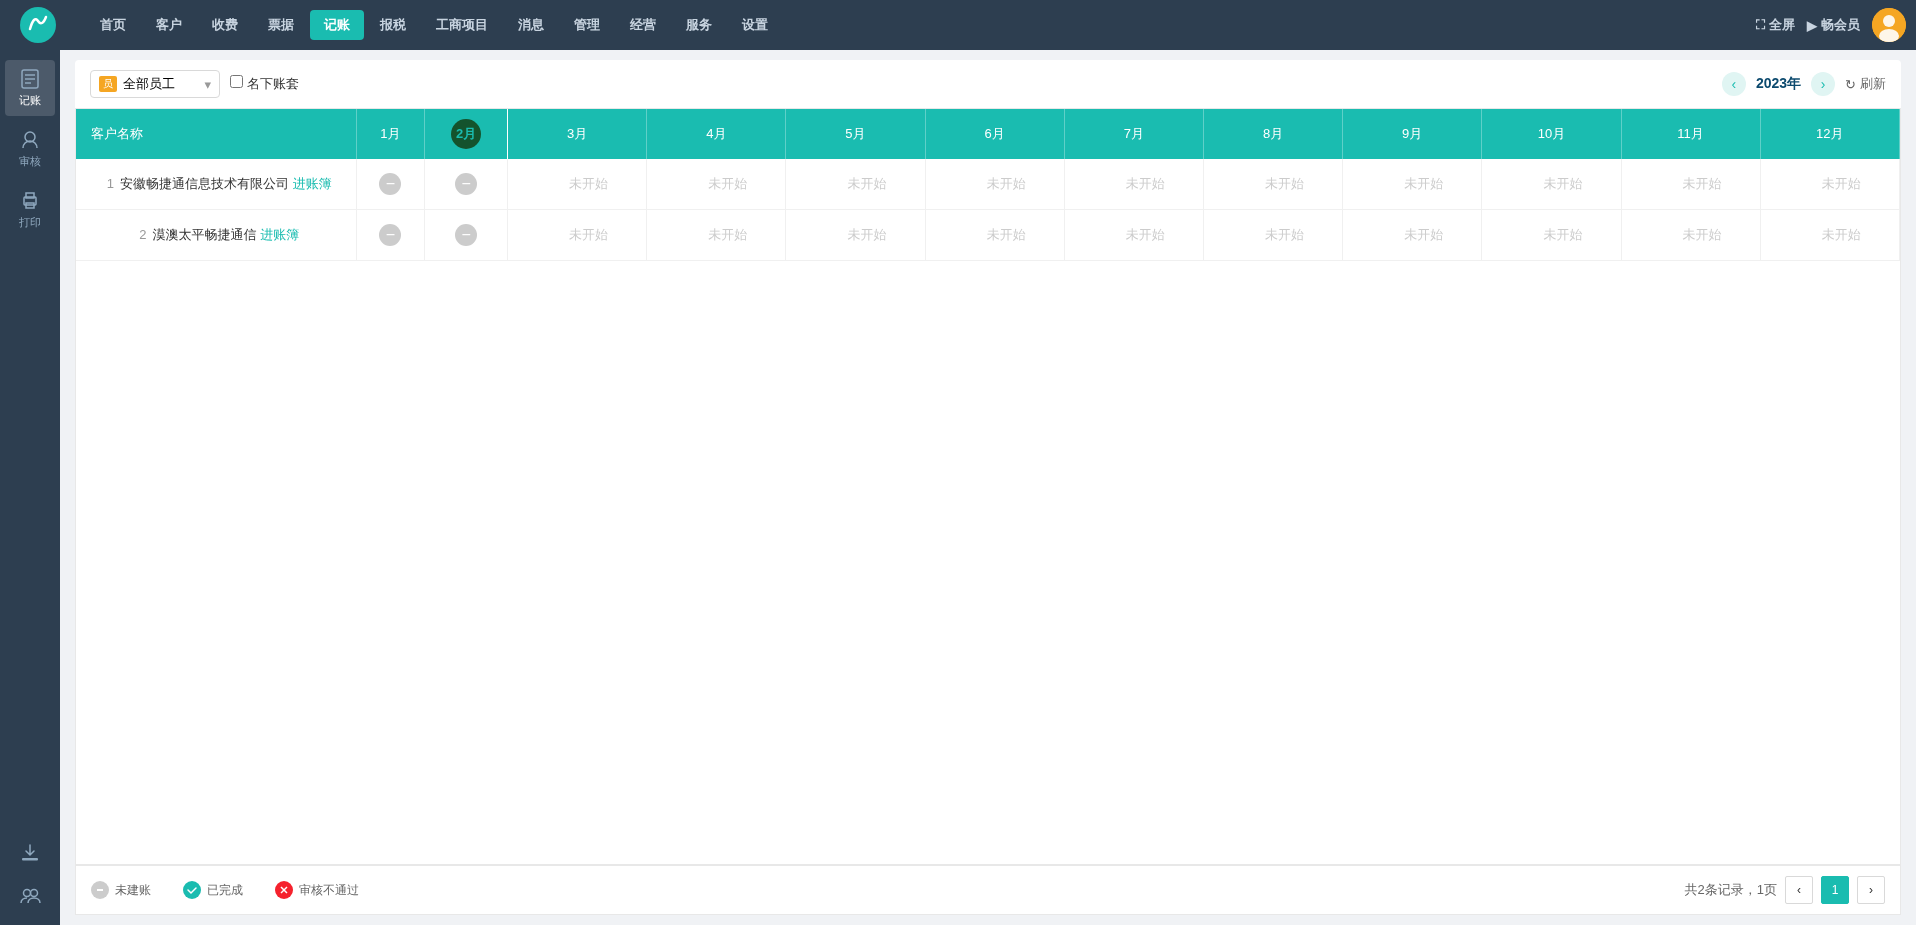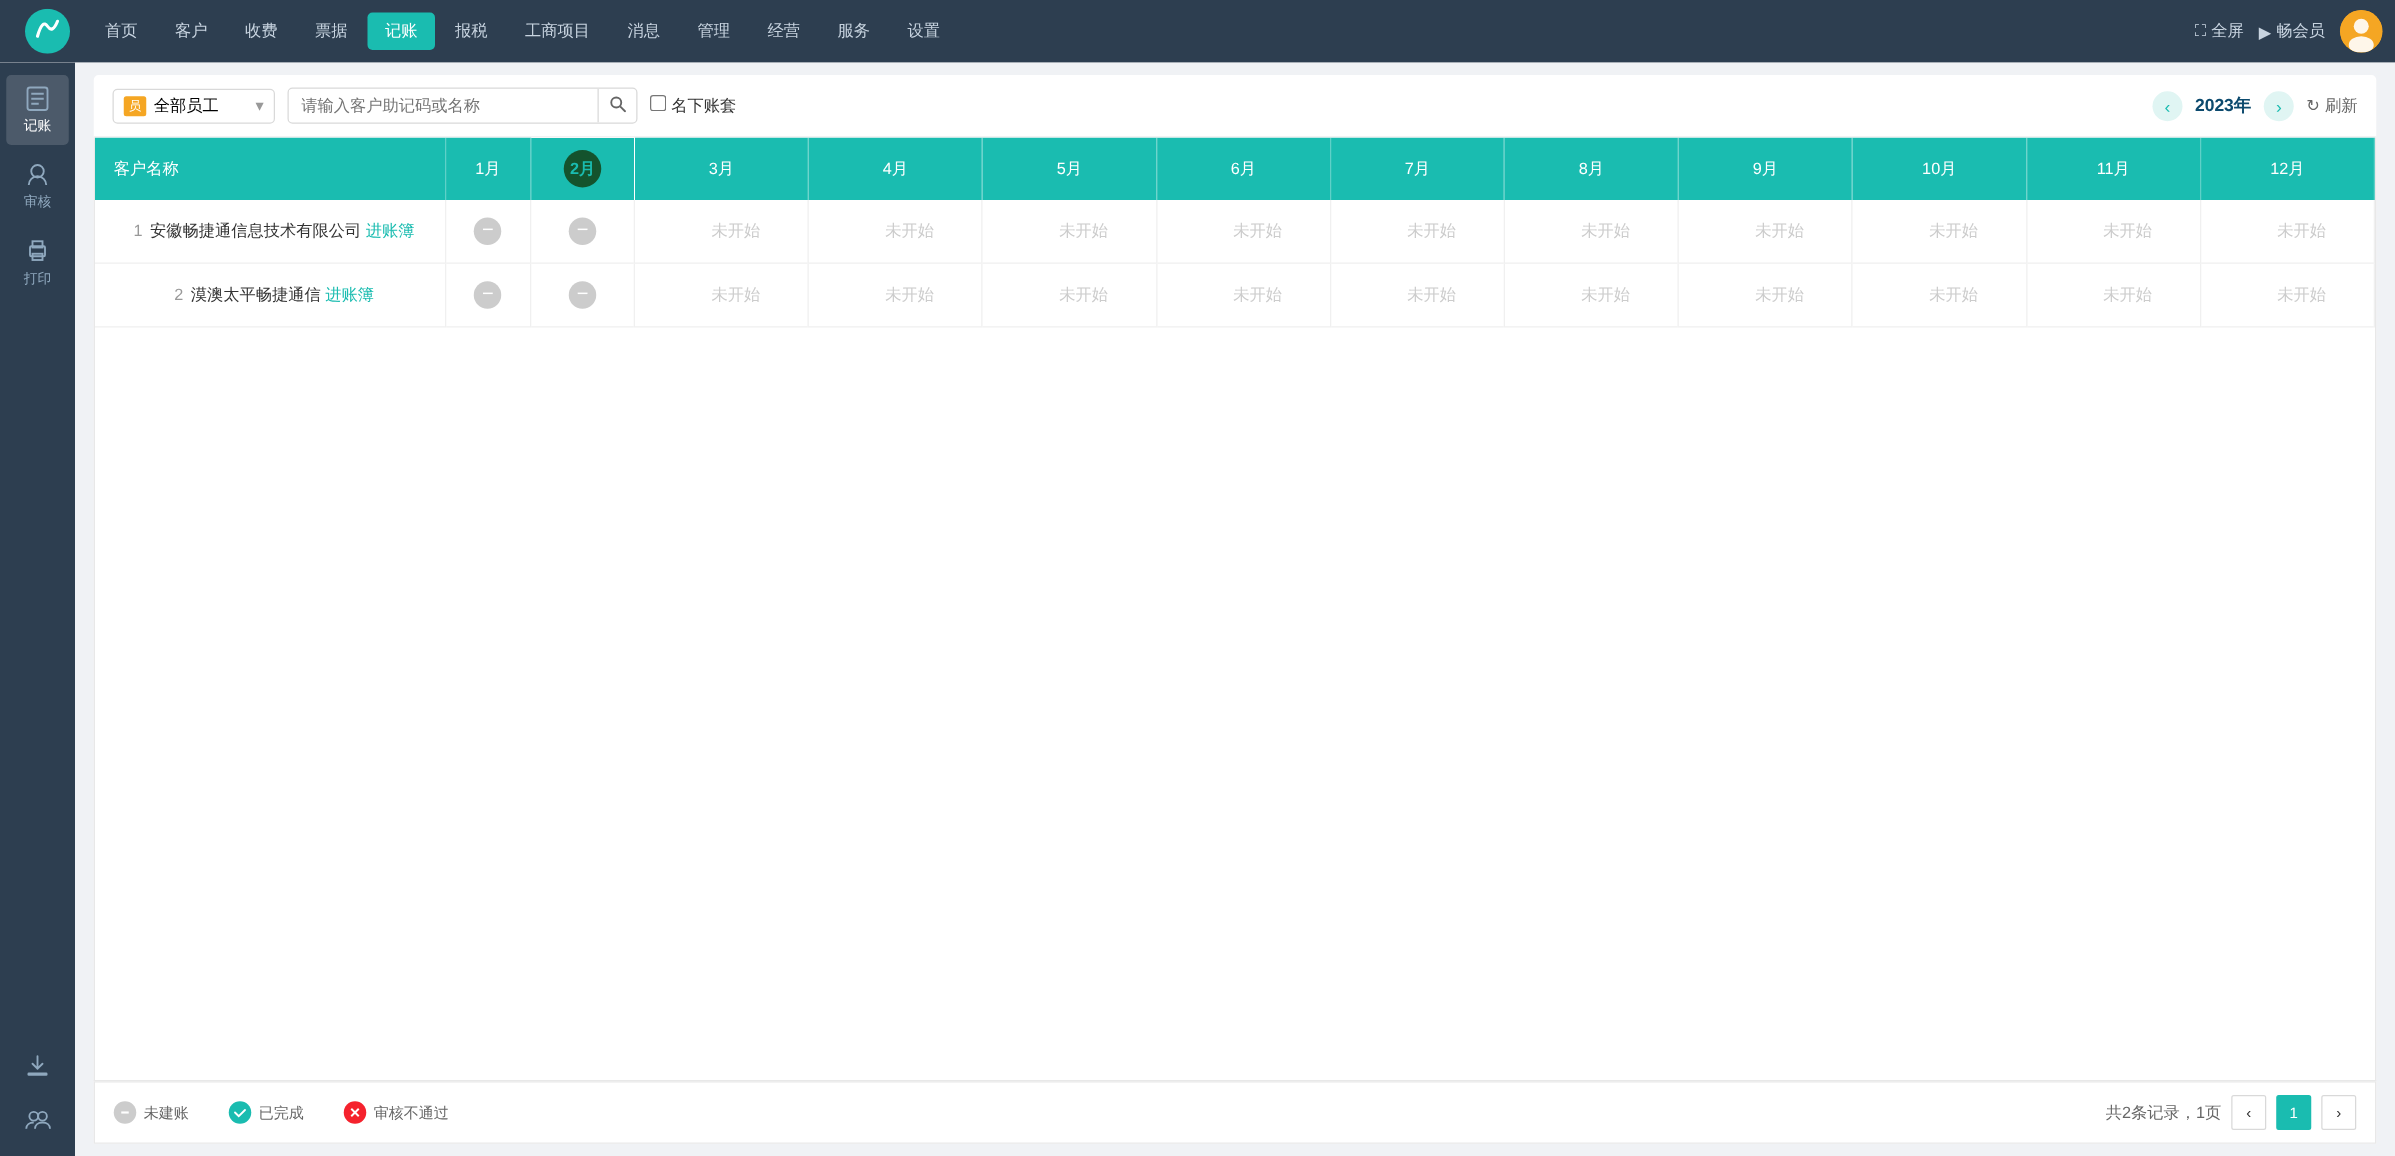--- a/index.html
+++ b/index.html
@@ -6,21 +6,22 @@
     body { font-family: 'Microsoft YaHei', Arial, sans-serif; font-size: 13px; background: #f5f5f5; height: 925px; overflow: hidden; display: flex; flex-direction: column; }
 
     
     .top-nav {
       background: #2d3e50;
       height: 50px;
       display: flex;
       align-items: center;
       padding: 0 10px;
       flex-shrink: 0;
-      gap: 0;
+      gap: 16px;
+      font-weight: bold;
     }
     .top-nav .logo {
       width: 55px;
       display: flex;
       align-items: center;
       justify-content: center;
       margin-right: 5px;
     }
     .logo-icon {
       width: 36px;
@@ -462,29 +463,20 @@
   </div>
 
   <div class="content">
 
     <div class="toolbar">
       <div class="employee-select">
         <span class="employee-badge">员</span>
         <span>全部员工</span>
         <span style="margin-left:auto; color:#999;">▾</span>
       </div>
-      <div class="search-box">
-        <input class="search-input" type="text" placeholder="请输入客户助记码或名称" style="">
-        <button class="search-btn">
-          <svg width="14" height="14" viewBox="0 0 14 14" fill="none">
-            <circle cx="6" cy="6" r="4" stroke="#666" stroke-width="1.5"></circle>
-            <line x1="9.5" y1="9.5" x2="13" y2="13" stroke="#666" stroke-width="1.5" stroke-linecap="round"></line>
-          </svg>
-        </button>
-      </div>
       <label class="checkbox-label">
         <input type="checkbox" style="">
         <span>名下账套</span>
       </label>
       <div class="year-nav">
         <button class="year-arrow">‹</button>
         <span class="year-text">2023年</span>
         <button class="year-arrow">›</button>
       </div>
       <button class="refresh-btn">

